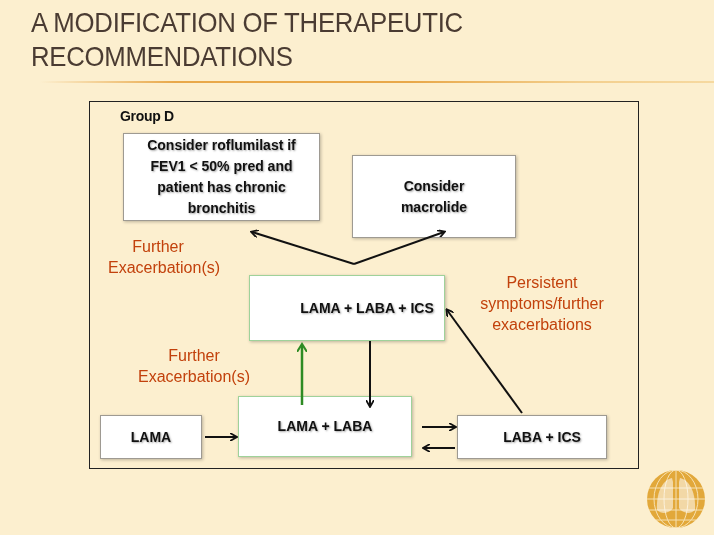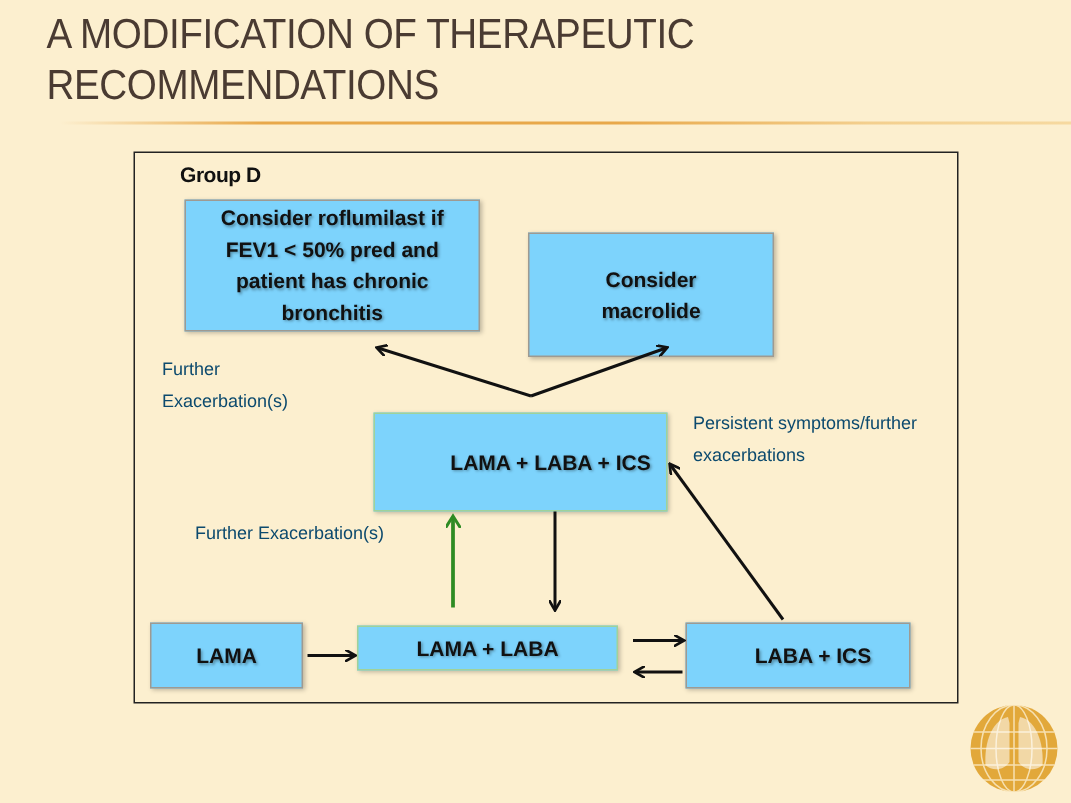--- a/index.html
+++ b/index.html
@@ -1,23 +1,23 @@
 <!DOCTYPE html>
 <html><head>
 <meta charset="utf-8">
 <style>
   html,body{margin:0;padding:0;}
   body{width:714px;height:535px;background:#fcefcf;position:relative;overflow:hidden;font-family:"Liberation Sans",sans-serif;}
   .title{position:absolute;left:31px;top:6px;width:600px;font-family:"Liberation Sans Narrow","Liberation Sans",sans-serif;font-size:28px;line-height:34px;color:#4a3b32;letter-spacing:-0.3px;transform:scaleX(0.92);transform-origin:left top;}
   .rule{position:absolute;left:40px;top:81px;width:674px;height:2px;background:linear-gradient(to right,rgba(232,160,40,0) 0%,#e8a84a 20%,#e8a84a 55%,#f3cf8e 80%,#f6d9a0 100%);}
   .frame{position:absolute;left:89px;top:101px;width:550px;height:368px;border:1.5px solid #222;box-sizing:border-box;}
   .group{position:absolute;left:120px;top:108px;font-weight:bold;font-size:14px;color:#111;letter-spacing:-0.3px;}
-  .box{position:absolute;box-sizing:border-box;border:1px solid #9e9a92;background:#7dd3fc;box-shadow:1px 1px 3px rgba(0,0,0,0.25);display:flex;align-items:center;justify-content:center;text-align:center;font-weight:bold;font-size:14px;color:#111;text-shadow:1px 1px 2px rgba(0,0,0,0.35);line-height:21px;}
+  .box{position:absolute;box-sizing:border-box;border:1px solid #9e9a92;background:#ffffff;box-shadow:1px 1px 3px rgba(0,0,0,0.25);display:flex;align-items:center;justify-content:center;text-align:center;font-weight:bold;font-size:14px;color:#111;text-shadow:1px 1px 2px rgba(0,0,0,0.35);line-height:21px;}
   .box.green{border-color:#9fd29a;}
-  .label{position:absolute;font-size:12px;color:#0c4a6e;line-height:21px;}
+  .label{position:absolute;text-align:center;font-size:16px;color:#c2410c;line-height:21px;}
   svg.arrows{position:absolute;left:0;top:0;width:714px;height:535px;}
   .logo{position:absolute;left:644px;top:468px;width:64px;height:62px;}
 </style>
 </head>
 <body>
 
 <div class="title">
   <div>A MODIFICATION OF THERAPEUTIC</div>
   <div>RECOMMENDATIONS</div>
 </div>
@@ -45,21 +45,21 @@
   <span>Persistent symptoms/further exacerbations</span>
 </div>
 
 <div class="label" style="left:130px;top:345px;width:128px;">
   <span>Further Exacerbation(s)</span>
 </div>
 
 <div class="box" style="left:100px;top:415px;width:102px;height:44px;text-align:right;">
   <span>LAMA</span>
 </div>
-<div class="box green" style="left:238px;top:417px;width:174px;height:30px;">
+<div class="box green" style="left:238px;top:396px;width:174px;height:61px;">
   <span>LAMA + LABA</span>
 </div>
 <div class="box" style="left:457px;top:415px;width:150px;height:44px;padding-left:20px;">
   <span>LABA + ICS</span>
 </div>
 
 <svg class="arrows" viewBox="0 0 714 535">
   <defs>
     <marker id="ah" markerWidth="8" markerHeight="8" refX="6" refY="4" orient="auto" markerUnits="userSpaceOnUse">
       <path d="M0,0 L7,4 L0,8" fill="none" stroke="#111" stroke-width="1.8"></path>

